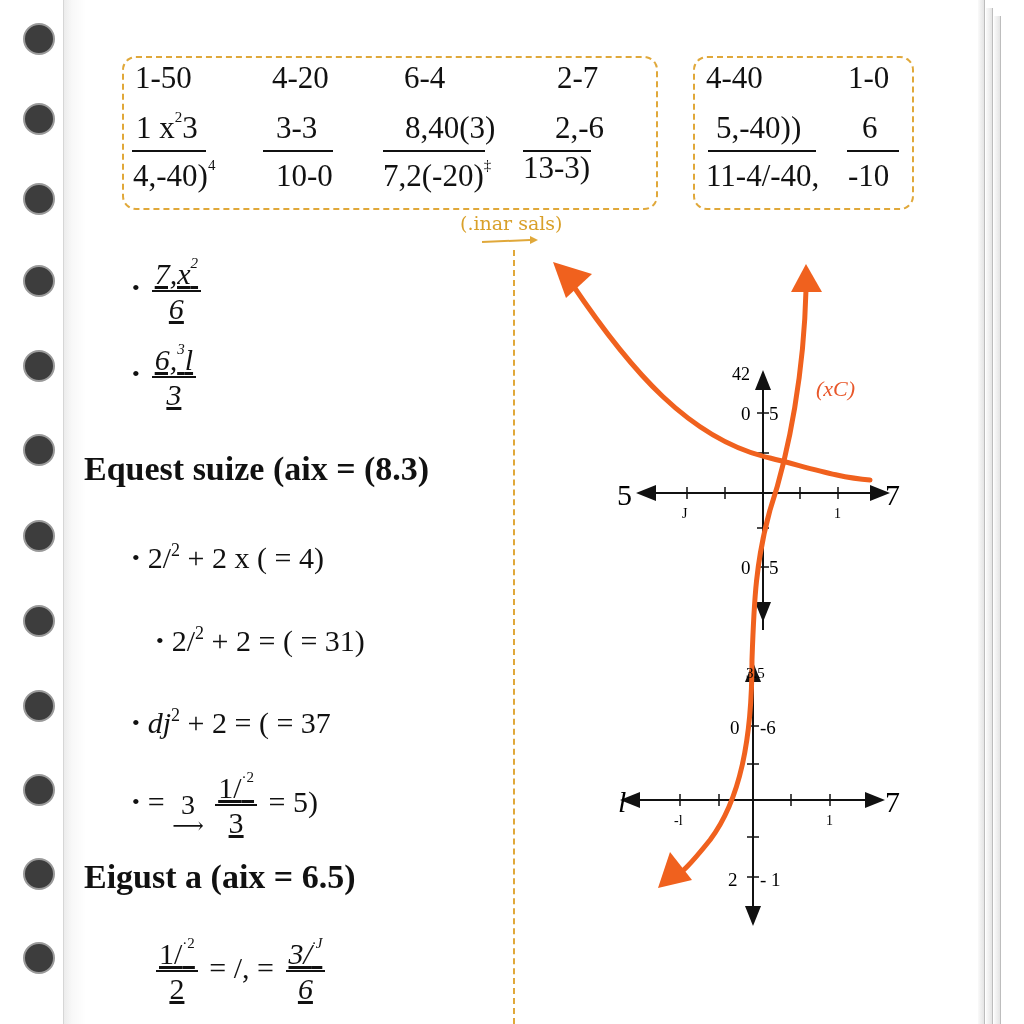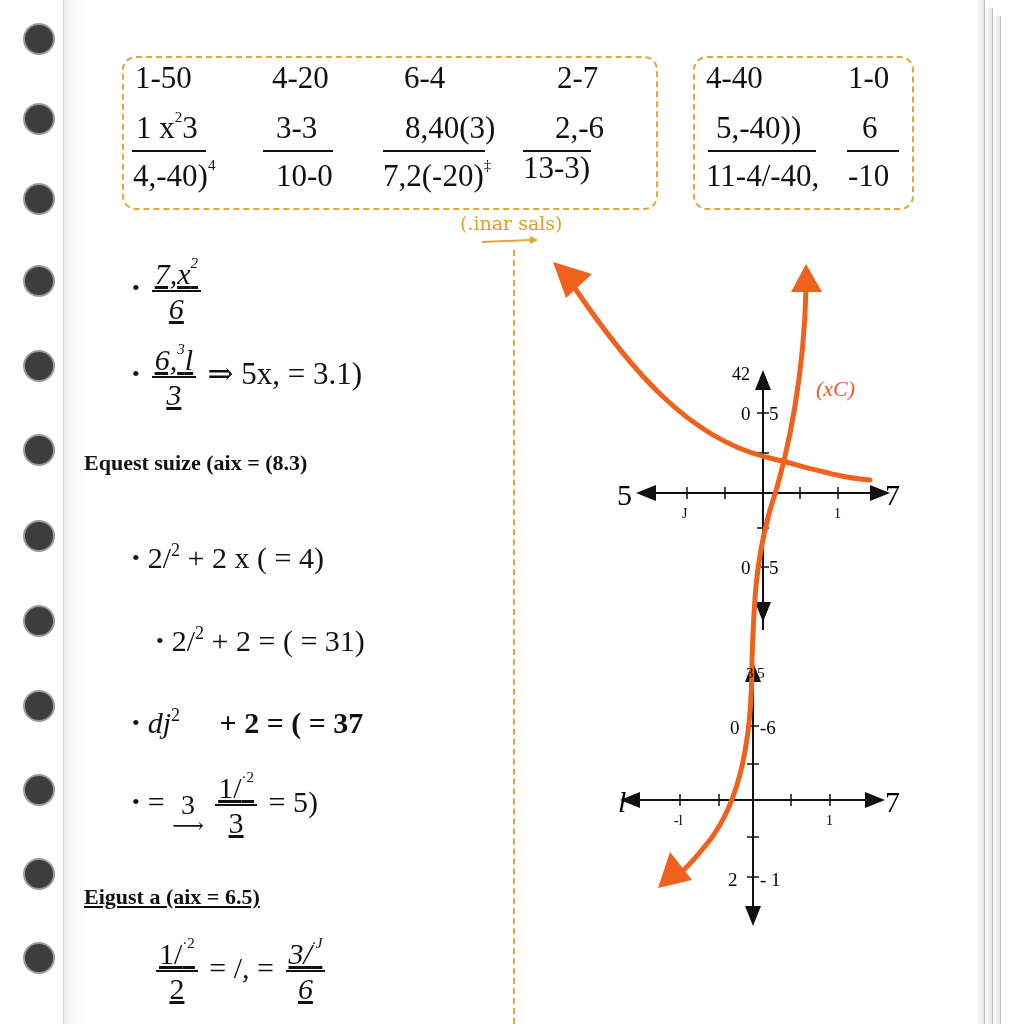--- a/index.html
+++ b/index.html
@@ -50,21 +50,21 @@
     }
     .v-divider {
       position: absolute; left: 513px; top: 250px; height: 774px; width: 0;
       border-left: 2px dashed #e0a83a;
     }
     .bullet-line {
       position: absolute; font-size: 30px; white-space: nowrap; line-height: 1;
     }
     .bullet-dot { font-size: 22px; margin-right: 8px; position: relative; top: -3px; }
     .heading {
-      position: absolute; font-size: 22px; font-weight: bold; white-space: nowrap;
+      position: absolute; font-size: 34px; font-weight: bold; white-space: nowrap;
     }
     .frac {
       display: inline-block; vertical-align: middle; text-align: center; font-style: italic;
       margin: 0 4px;
       text-decoration: underline;
     }
     .frac .num { display: block; border-bottom: 2px solid #111; padding: 0 3px; line-height: 1.05; }
     .frac .den { display: block; line-height: 1.1; }
     .ital { font-style: italic; }
     svg text { font-family: "Liberation Serif", "DejaVu Serif", serif; }
@@ -136,46 +136,45 @@
   <polygon points="50,2 58,6 50,10" fill="#e0a83a"></polygon>
 </svg>
 
 <div class="v-divider"></div>
 
 <div class="bullet-line" style="left:132px; top:258px;">
   <span class="bullet-dot">•</span><span class="frac"><span class="num"><span>7,x</span><span class="sup">2</span></span><span class="den">6</span></span>
 </div>
 <div class="bullet-line" style="left:132px; top:344px;">
   <span class="bullet-dot">•</span><span class="frac"><span class="num"><span>6,</span><span class="sup">3</span><span>l</span></span><span class="den">3</span></span>
-  <span style="font-size:31px;">⇒ 5x, = 3.1)</span>
 </div>
 
 <div class="heading" style="left:84px; top:450px;">Equest suize (aix = (8.3)</div>
 
 <div class="bullet-line" style="left:132px; top:543px;">
   <span class="bullet-dot">•</span><span>2/</span><span class="sup" style="font-size:18px;">2</span><span> + 2 x ( = 4)</span>
 </div>
 <div class="bullet-line" style="left:132px; top:626px;margin-left:24px;">
   <span class="bullet-dot">•</span><span>2/</span><span class="sup" style="font-size:18px;">2</span><span> + 2 = ( = 31)</span>
 </div>
 <div class="bullet-line" style="left:132px; top:708px;">
-  <span class="bullet-dot">•</span><span class="ital">dj</span><span class="sup" style="font-size:18px;">2</span><span style="font-weight:bold;margin-left:32px;"> + 2 = ( = 37</span>
+  <span class="bullet-dot">•</span><span class="ital">dj</span><span class="sup" style="font-size:18px;">2</span><span style="font-weight:normal;"> + 2 = ( = 37</span>
 </div>
 
 <div class="bullet-line" style="left:132px; top:772px;">
   <span class="bullet-dot">•</span><span>=</span>
   <span style="display:inline-block; text-align:center; vertical-align:bottom; position:relative; top:-6px;">
     <span style="display:block; font-size:28px;">3</span>
     <span style="display:block; font-size:22px; line-height:0.6;">⟶</span>
   </span>
   <span class="frac" style="font-style:normal;"><span class="num"><span>1/</span><span class="sup">·2</span></span><span class="den">3</span></span>
   <span>= 5)</span>
 </div>
 
-<div class="heading" style="left:84px; top:884px;text-decoration:underline;">Eigust a (aix = 6.5)</div>
+<div class="heading" style="left:84px; top:858px;">Eigust a (aix = 6.5)</div>
 
 <div class="bullet-line" style="left:152px; top:938px;">
   <span class="frac" style="font-style:normal;"><span class="num"><span>1/</span><span class="sup">·2</span></span><span class="den">2</span></span>
   <span>= /, =</span>
   <span class="frac"><span class="num"><span>3/</span><span class="sup">·J</span></span><span class="den">6</span></span>
 </div>
 
 <svg style="position:absolute; left:520px; top:240px;" width="420" height="784">
   <defs>
     <marker id="axArrow" markerWidth="10" markerHeight="10" refX="5" refY="5" orient="auto">

